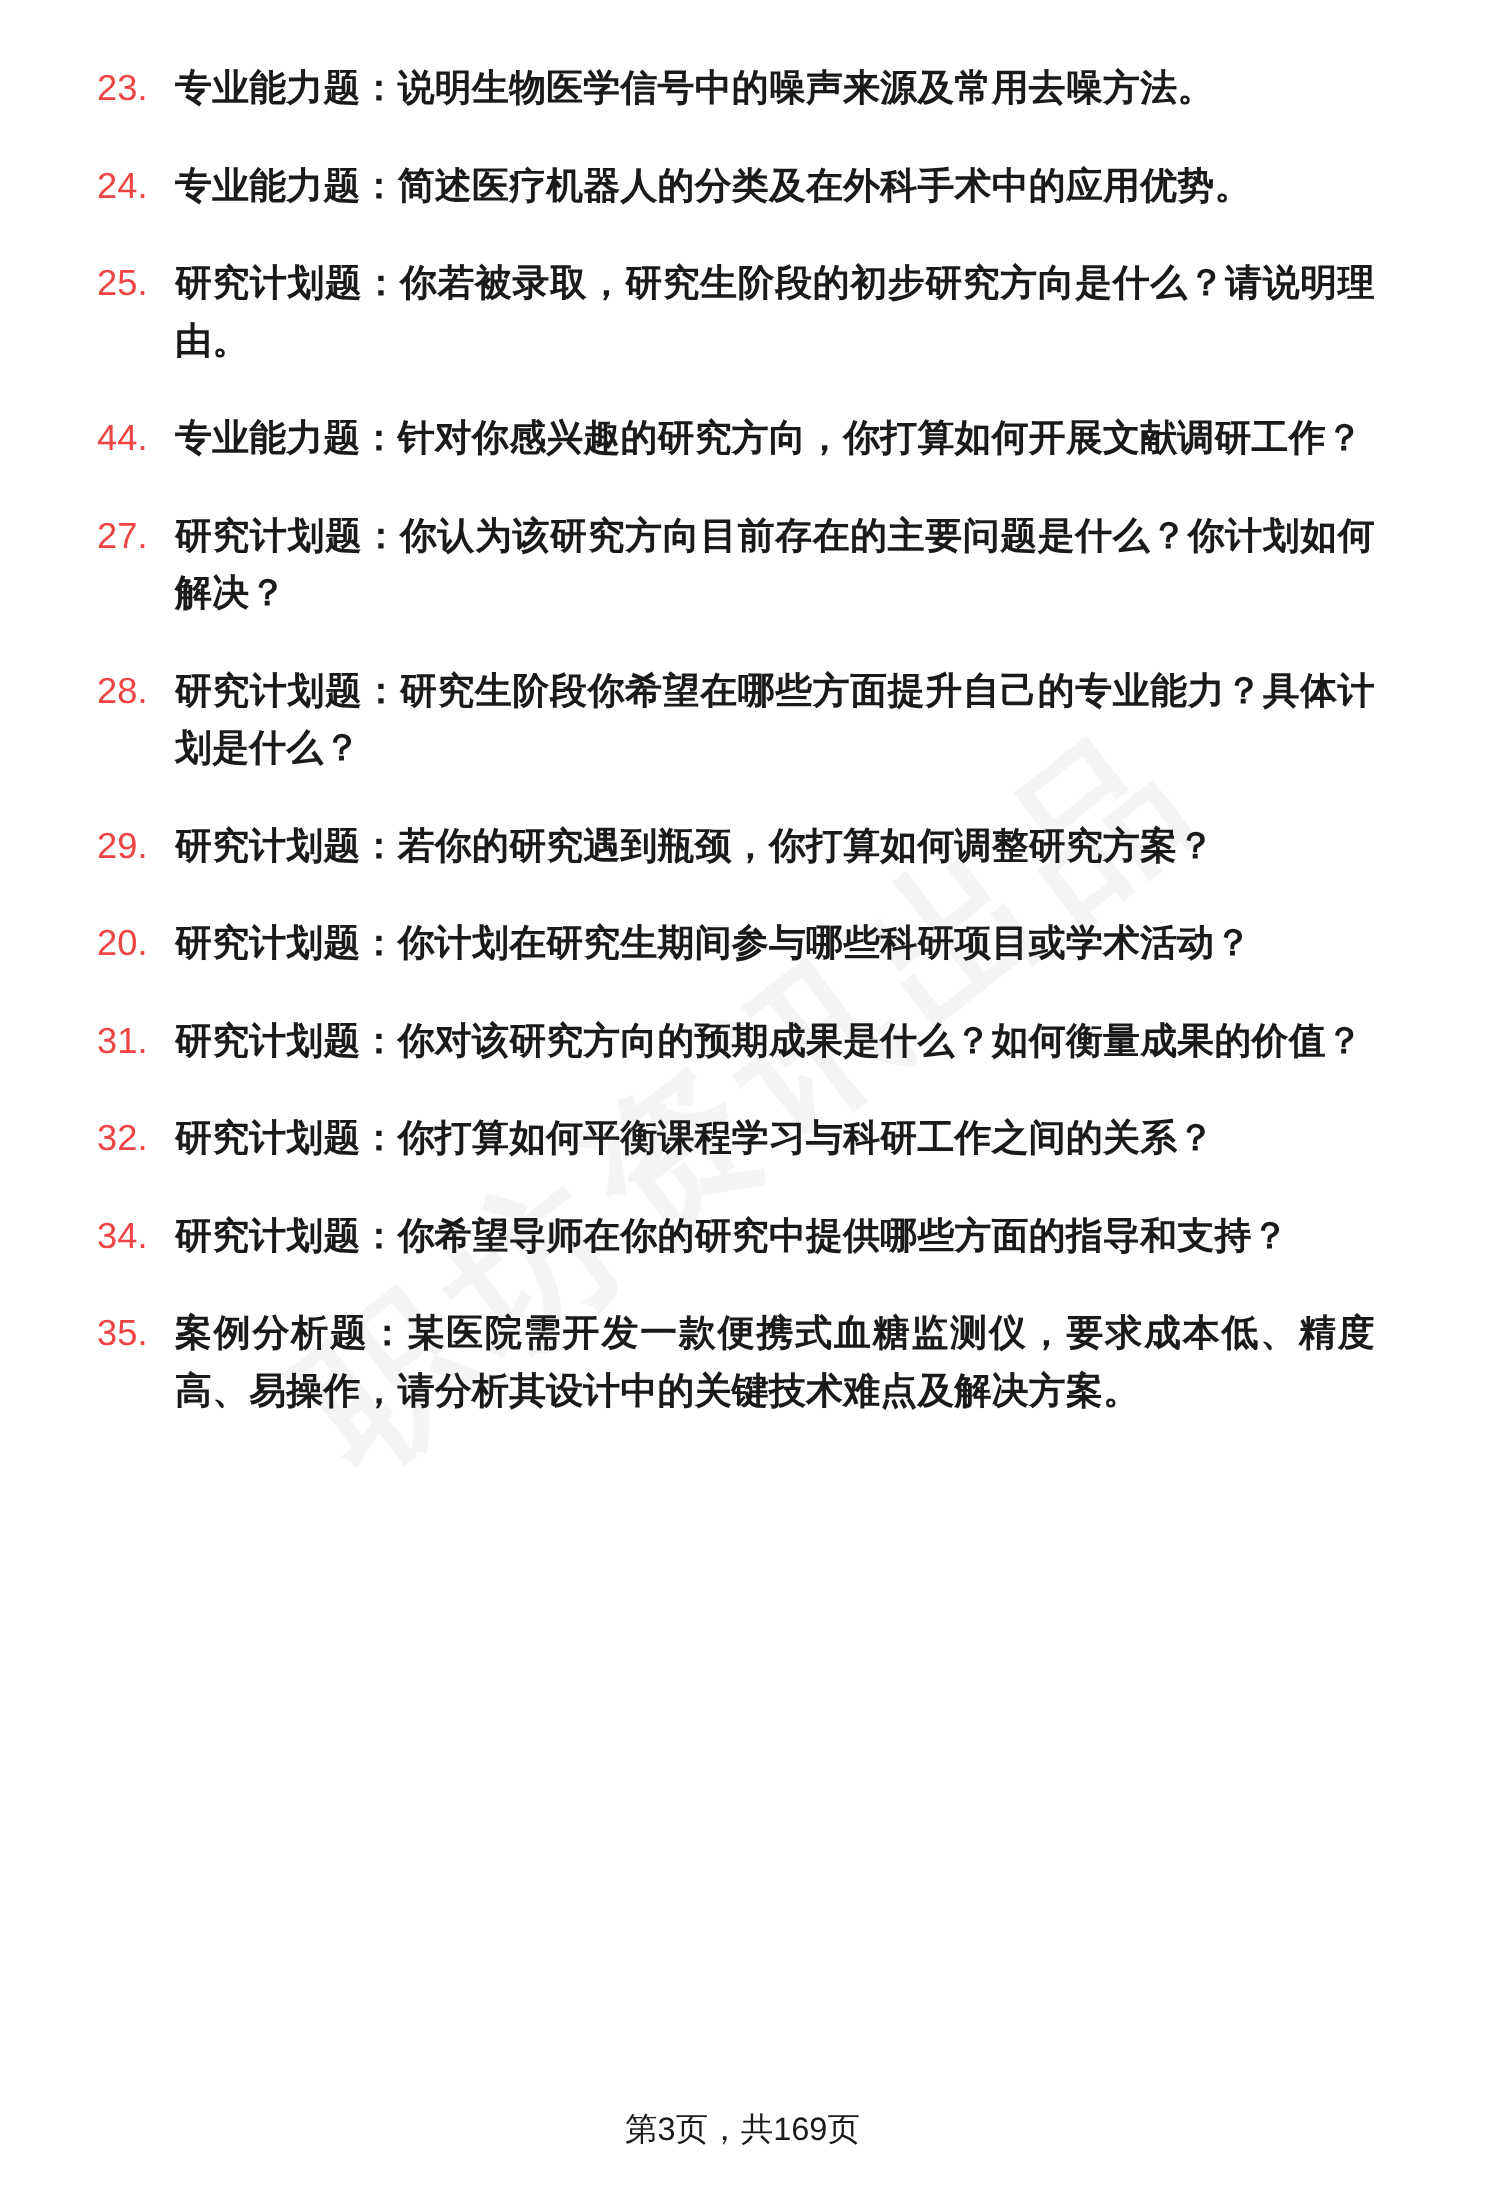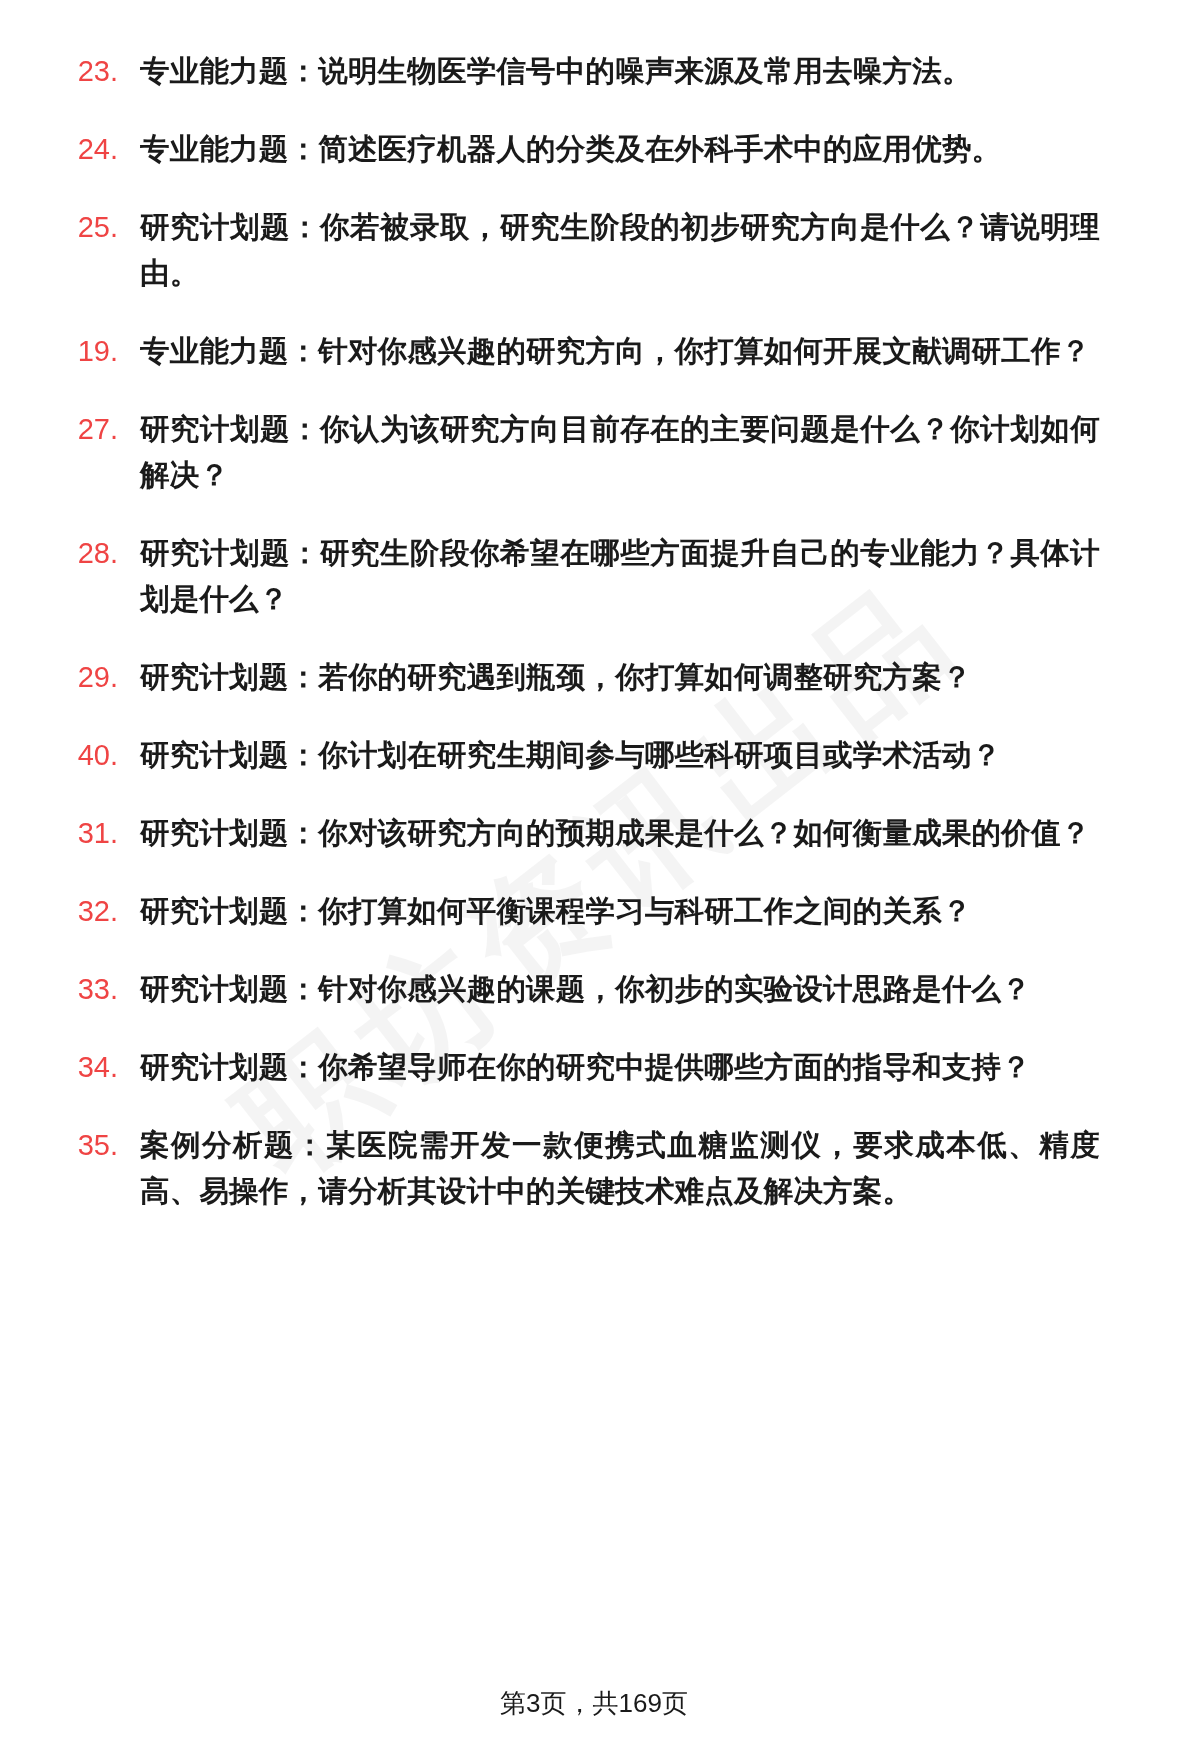--- a/index.html
+++ b/index.html
@@ -92,58 +92,54 @@
       <div class="qnum">24.</div>
       <div class="qbody">专业能力题：简述医疗机器人的分类及在外科手术中的应用优势。</div>
     </div>
 
     <div class="qitem">
       <div class="qnum">25.</div>
       <div class="qbody">研究计划题：你若被录取，研究生阶段的初步研究方向是什么？请说明理由。</div>
     </div>
 
     <div class="qitem">
-      <div class="qnum">19.</div>
+      <div class="qnum">44.</div>
       <div class="qbody">专业能力题：针对你感兴趣的研究方向，你打算如何开展文献调研工作？</div>
     </div>
 
     <div class="qitem">
       <div class="qnum">27.</div>
       <div class="qbody">研究计划题：你认为该研究方向目前存在的主要问题是什么？你计划如何解决？</div>
     </div>
 
     <div class="qitem">
       <div class="qnum">28.</div>
       <div class="qbody">研究计划题：研究生阶段你希望在哪些方面提升自己的专业能力？具体计划是什么？</div>
     </div>
 
     <div class="qitem">
       <div class="qnum">29.</div>
       <div class="qbody">研究计划题：若你的研究遇到瓶颈，你打算如何调整研究方案？</div>
     </div>
 
     <div class="qitem">
-      <div class="qnum">40.</div>
+      <div class="qnum">20.</div>
       <div class="qbody">研究计划题：你计划在研究生期间参与哪些科研项目或学术活动？</div>
     </div>
 
     <div class="qitem">
       <div class="qnum">31.</div>
       <div class="qbody">研究计划题：你对该研究方向的预期成果是什么？如何衡量成果的价值？</div>
     </div>
 
     <div class="qitem">
       <div class="qnum">32.</div>
       <div class="qbody">研究计划题：你打算如何平衡课程学习与科研工作之间的关系？</div>
     </div>
 
-    <div class="qitem">
-      <div class="qnum">33.</div>
-      <div class="qbody">研究计划题：针对你感兴趣的课题，你初步的实验设计思路是什么？</div>
-    </div>
 
     <div class="qitem">
       <div class="qnum">34.</div>
       <div class="qbody">研究计划题：你希望导师在你的研究中提供哪些方面的指导和支持？</div>
     </div>
 
     <div class="qitem">
       <div class="qnum">35.</div>
       <div class="qbody">案例分析题：某医院需开发一款便携式血糖监测仪，要求成本低、精度高、易操作，请分析其设计中的关键技术难点及解决方案。</div>
     </div>

